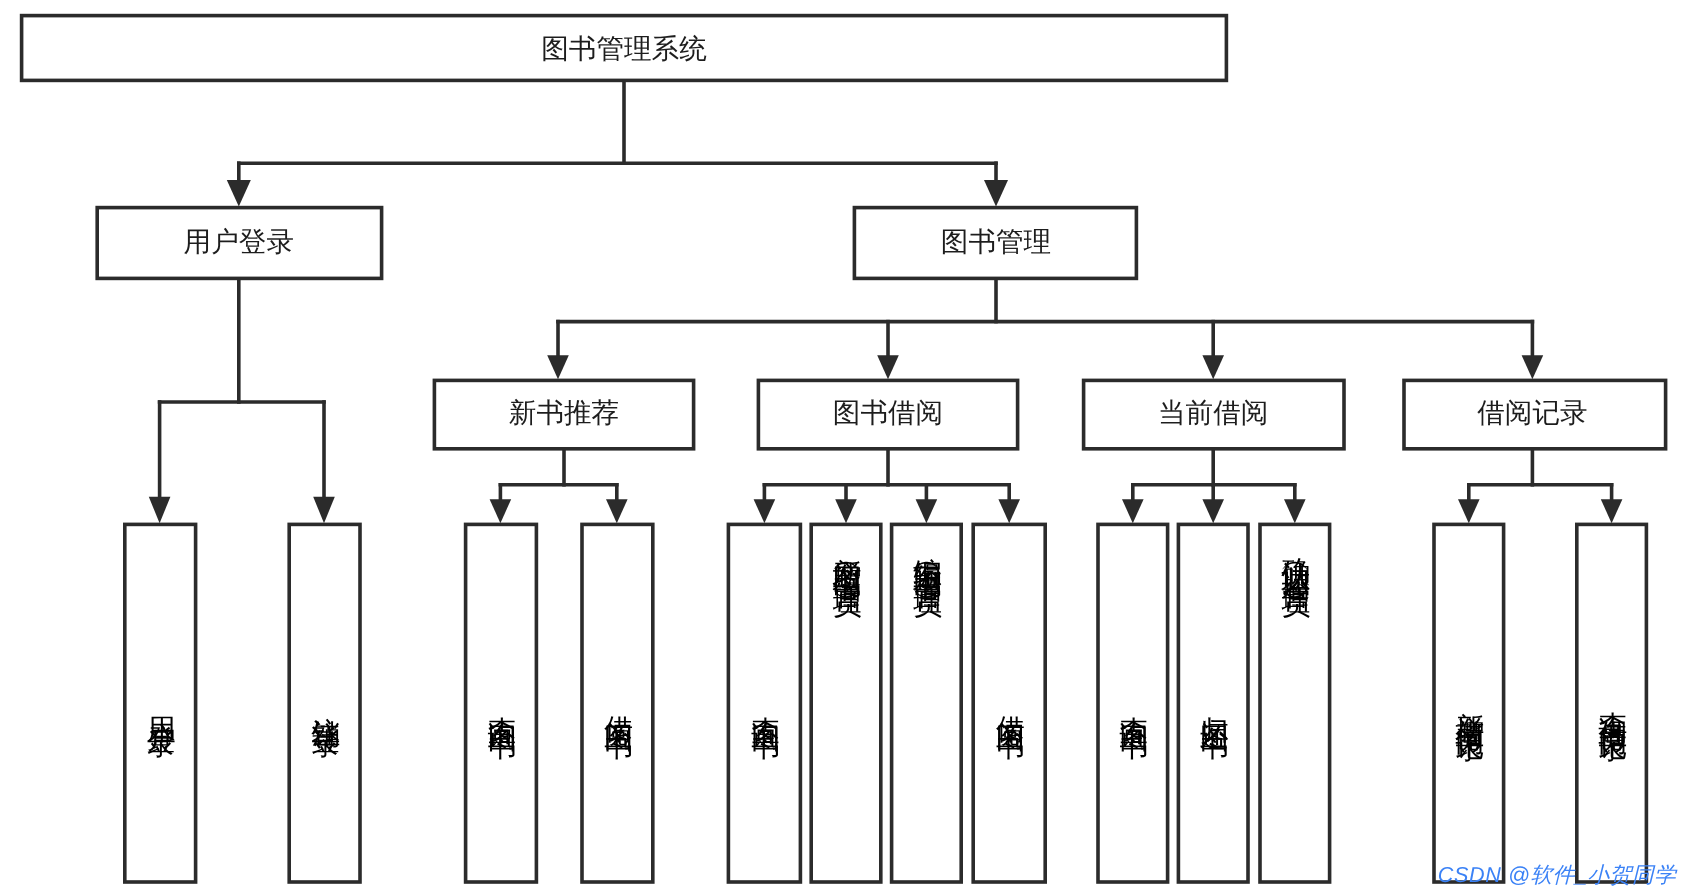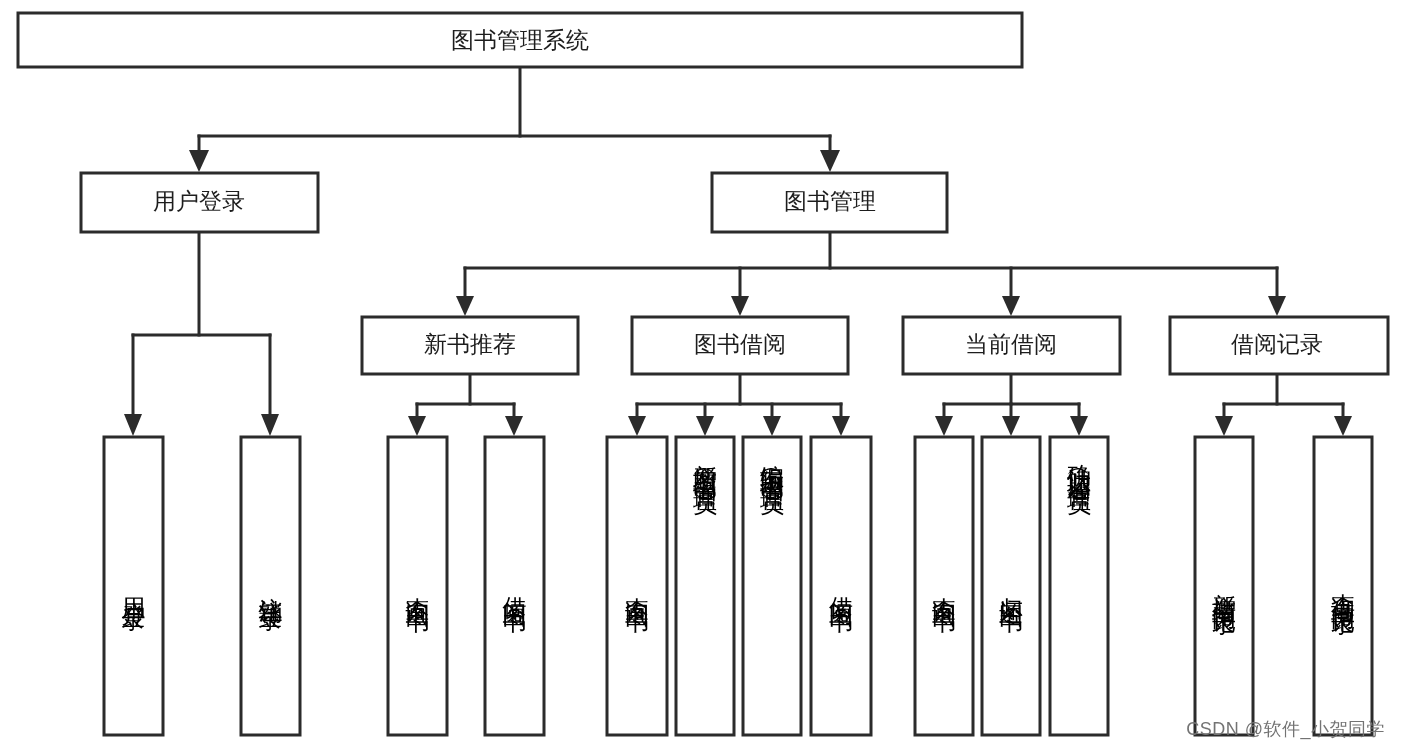--- a/index.html
+++ b/index.html
@@ -54,28 +54,29 @@
   .node-label-v {
     font-family: "Liberation Sans", "DejaVu Sans", sans-serif;
     font-size: 24px;
     fill: #1d1d1d;
     writing-mode: vertical-rl;
     text-orientation: upright;
     letter-spacing: 4px;
   }
   .watermark {
     position: absolute;
-    right: 20px;
+    right: 8px;
     bottom: 6px;
     font-family: "Liberation Sans", "DejaVu Sans", sans-serif;
     font-size: 18px;
-    color: #737373;
+    color: #3b82f6;
     white-space: nowrap;
     letter-spacing: 0.5px;
     pointer-events: none;
+    font-style: italic;
   }
 </style>
 </head>
 <body>
 
 <div id="diagram-root">
 
   <svg id="flow" viewBox="0 0 1405 747" xmlns="http://www.w3.org/2000/svg">
 
     <g>

